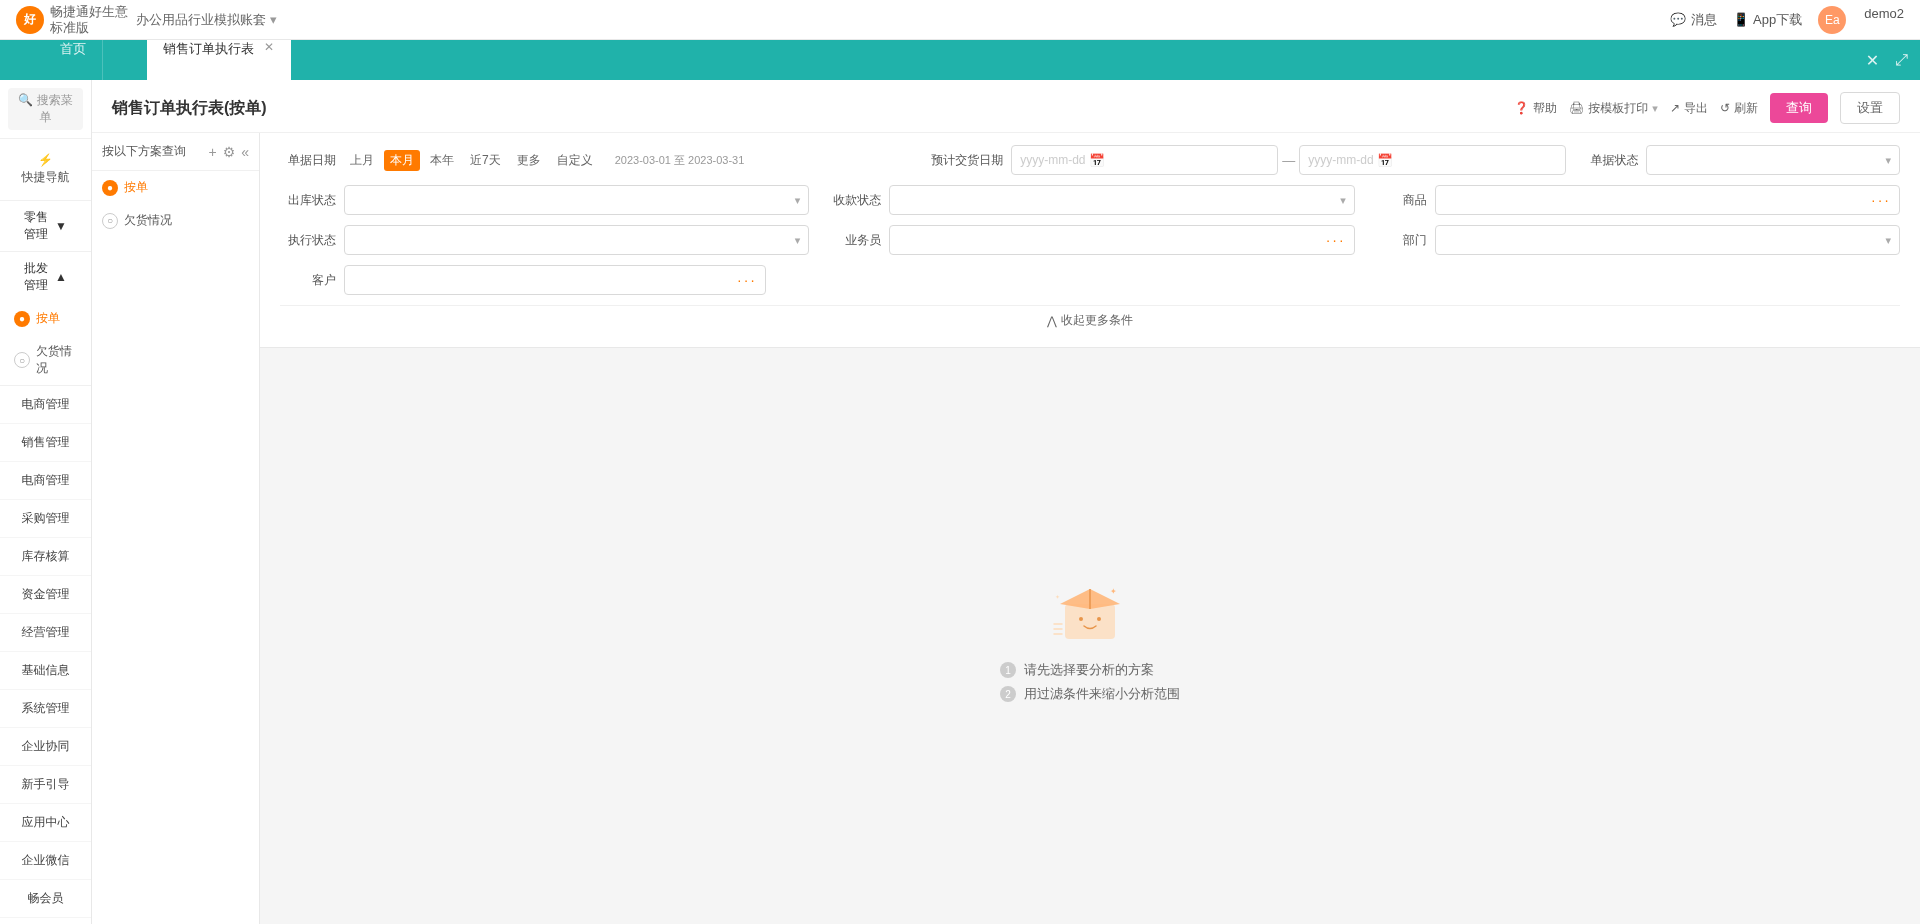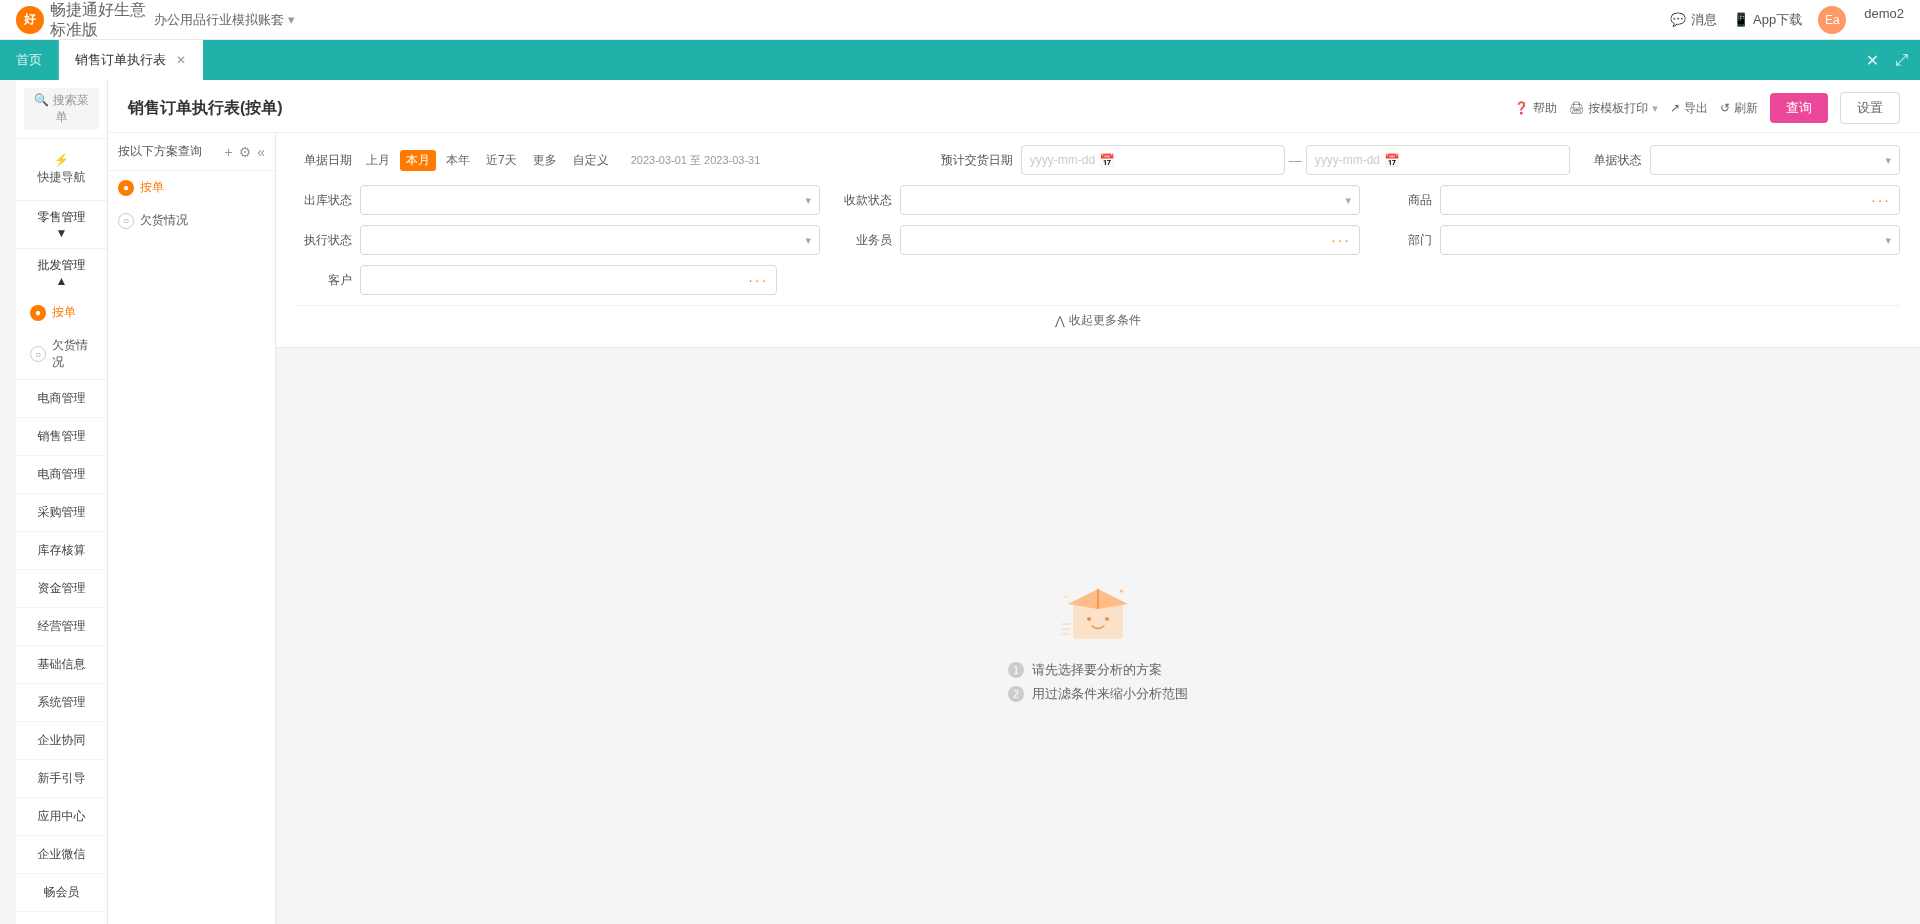--- a/index.html
+++ b/index.html
@@ -11,54 +11,55 @@
       background: #fff;
       display: flex;
       align-items: center;
       padding: 0 16px;
       border-bottom: 1px solid #e8e8e8;
       justify-content: space-between;
     }
     .top-header-left { display: flex; align-items: center; gap: 8px; }
     .logo-area { display: flex; align-items: center; gap: 6px; }
     .logo-icon { width: 28px; height: 28px; background: #ff7a00; border-radius: 50%; display: flex; align-items: center; justify-content: center; color: white; font-size: 12px; font-weight: bold; }
-    .logo-text { font-size: 16px; color: #666; line-height: 1.2; }
+    .logo-text { font-size: 13px; color: #666; line-height: 1.2; }
     .breadcrumb-area { display: flex; align-items: center; gap: 4px; color: #666; font-size: 13px; }
     .top-header-right { display: flex; align-items: center; gap: 16px; }
     .header-action { display: flex; align-items: center; gap: 4px; color: #555; cursor: pointer; font-size: 13px; }
     .user-avatar { width: 28px; height: 28px; border-radius: 50%; background: #ff9966; display: flex; align-items: center; justify-content: center; color: white; font-size: 12px; overflow: hidden; }
 
     
     .tab-bar {
       height: 40px;
       background: #20b2aa;
       display: flex;
       align-items: stretch;
       position: relative;
     }
     .tab-item {
       display: flex;
-      align-items: center;
-      padding: 15px 16px;
+      align-items: flex-start;
+      padding: 0 16px;
       cursor: pointer;
       color: rgba(255,255,255,0.85);
       font-size: 13px;
       gap: 6px;
       border-right: 1px solid rgba(255,255,255,0.2);
+      margin-left: 44px;
     }
     .tab-item.active {
       background: #fff;
       color: #333;
     }
     .tab-close { font-size: 12px; color: #999; cursor: pointer; margin-left: 4px; }
     .tab-bar-actions { margin-left: auto; display: flex; align-items: center; padding: 0 8px; gap: 8px; }
     .tab-bar-btn { color: rgba(255,255,255,0.85); cursor: pointer; font-size: 16px; padding: 4px; }
 
     
-    .main-layout { display: flex; flex: 1; overflow: hidden; margin-left: 16px; }
+    .main-layout { display: flex; flex: 1; overflow: hidden; }
 
     
     .sidebar {
       width: 92px;
       background: #fff;
       border-right: 1px solid #e8e8e8;
       display: flex;
       flex-direction: column;
       overflow-y: auto;
       flex-shrink: 0;
@@ -89,26 +90,25 @@
       display: flex;
       flex-direction: column;
       align-items: center;
       gap: 2px;
     }
     .sidebar-section { border-bottom: 1px solid #f0f0f0; }
     .sidebar-section-header {
       display: flex;
       align-items: center;
       justify-content: flex-end;
-      padding: 8px 18px;
+      padding: 8px 24px;
       font-size: 12px;
       color: #333;
       cursor: pointer;
       font-weight: 500;
-      flex-direction: column;
     }
     .sidebar-menu-item {
       padding: 10px 10px;
       font-size: 12px;
       color: #444;
       cursor: pointer;
       text-align: center;
       border-bottom: 1px solid #f5f5f5;
     }
 

